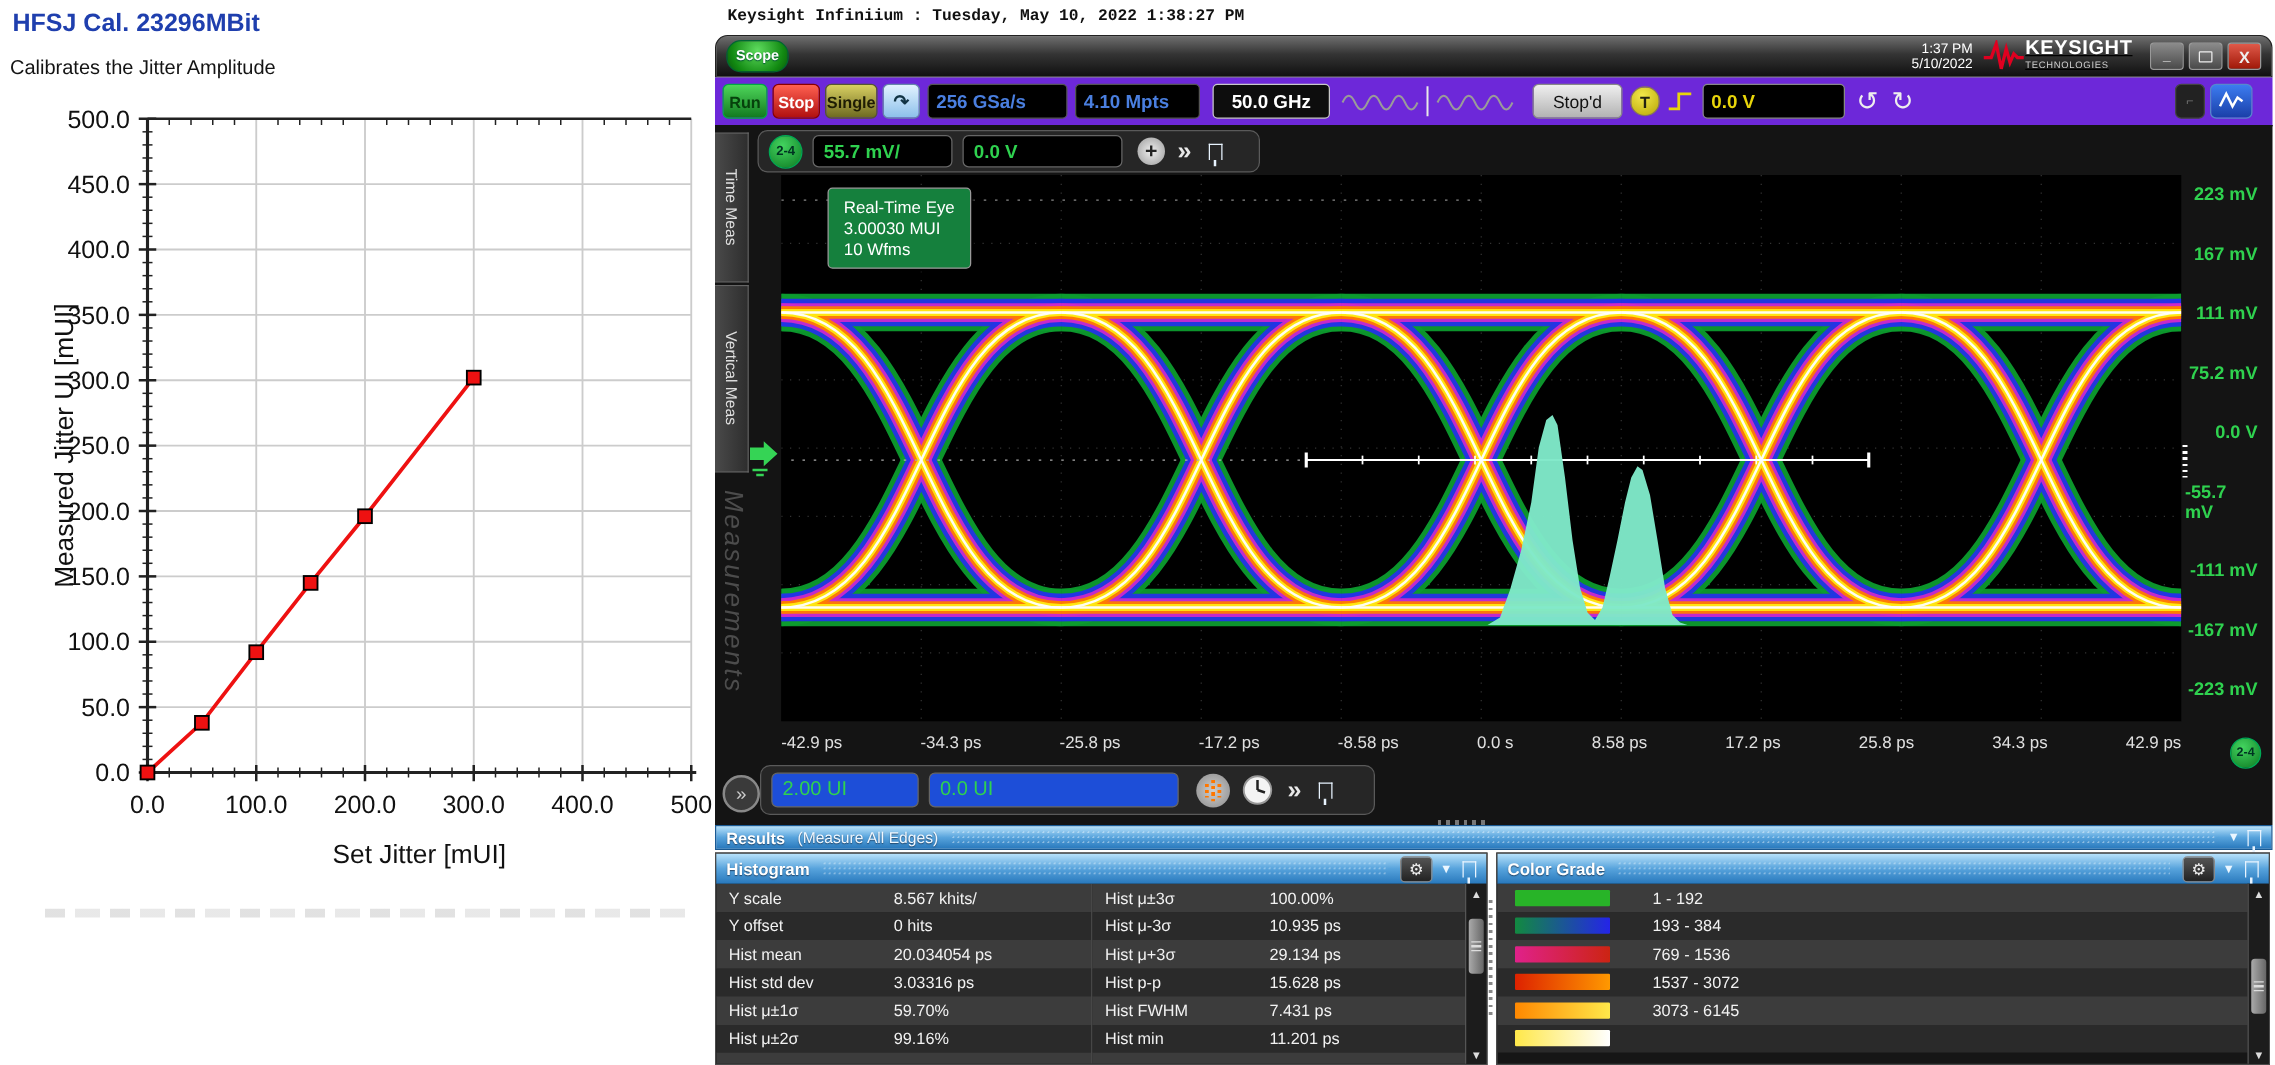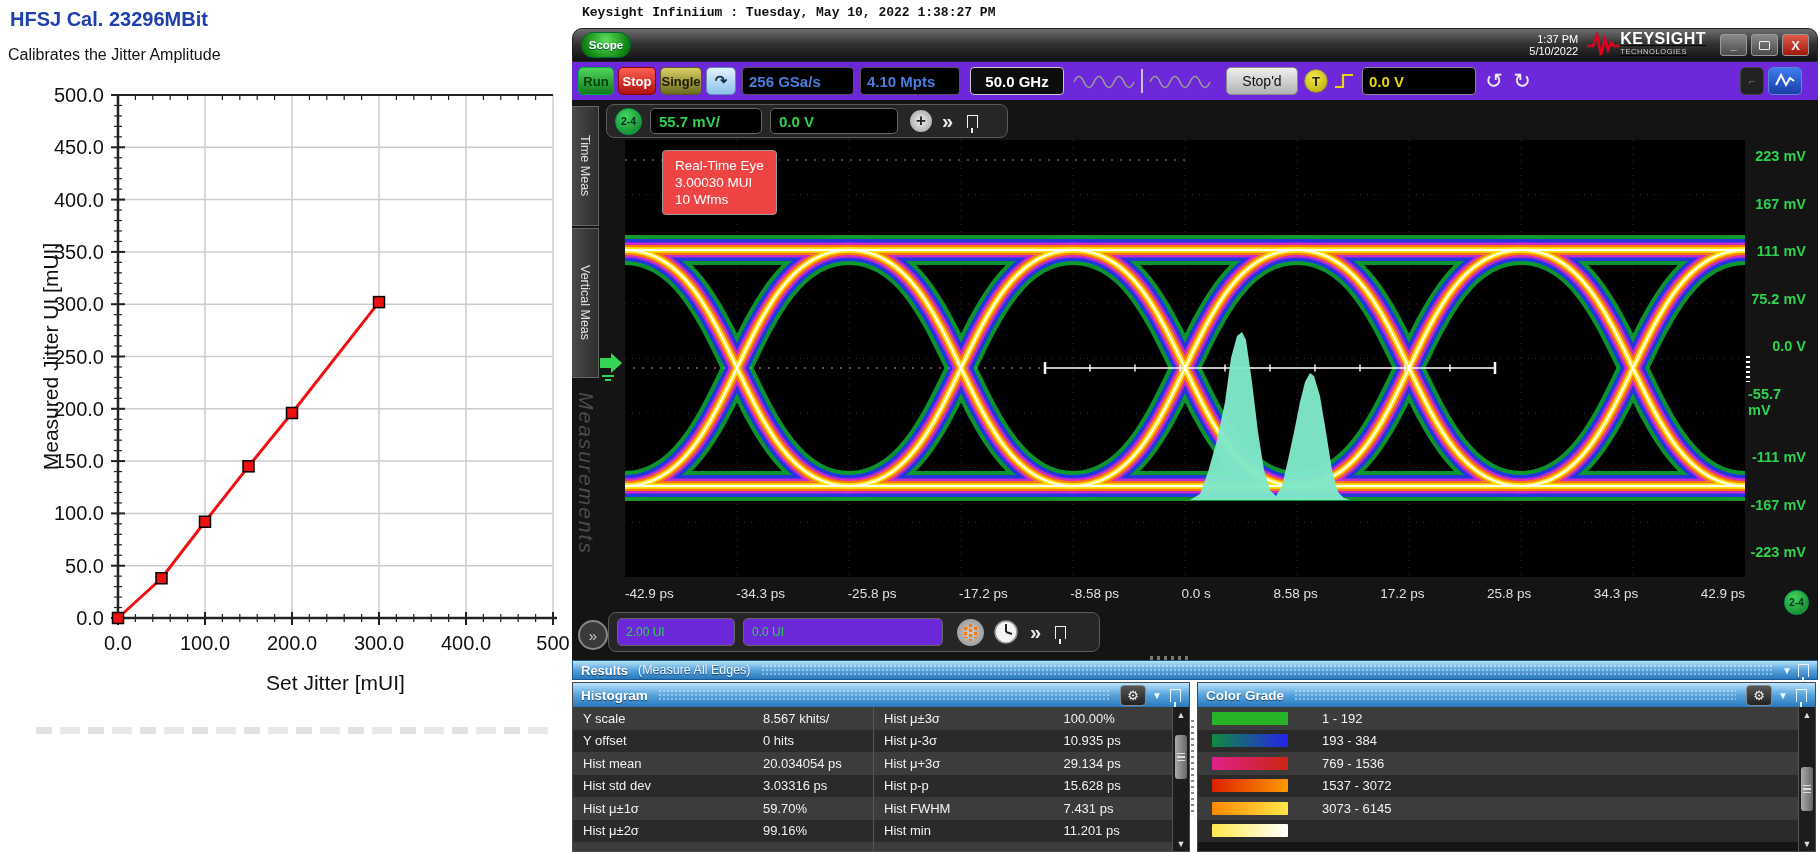--- a/index.html
+++ b/index.html
@@ -65,42 +65,42 @@
     color:#032;font-size:10.5px;font-weight:bold;display:flex;align-items:center;justify-content:center;}
   .ch-fld{height:26px;background:#000;border:1px solid #666;border-radius:5px;color:#2fd24f;font-size:15px;font-weight:bold;
     display:flex;align-items:center;padding:0 8px;margin-left:8px;box-sizing:border-box;}
   .plus-circle{width:22px;height:22px;border-radius:50%;background:radial-gradient(#efefef,#9a9a9a);color:#222;font-size:17px;font-weight:bold;
     display:flex;align-items:center;justify-content:center;margin-left:12px;}
   .chevrons{color:#e8e8e8;font-size:20px;margin-left:10px;font-weight:bold;}
   .pin{width:9px;height:12px;border:1.5px solid #e8f4ff;border-bottom:none;position:relative;display:inline-block;margin-left:14px;}
   .pin::after{content:"";position:absolute;left:3px;bottom:-5px;width:1.5px;height:5px;background:#e8f4ff;}
 
   #eye-svg{position:absolute;left:55px;top:140px;background:#000;}
-  .tooltip{position:absolute;left:92px;top:150px;background:#ef4444;border:1px solid #9a9a9a;border-radius:4px;
+  .tooltip{position:absolute;left:92px;top:150px;background:#15803d;border:1px solid #9a9a9a;border-radius:4px;
     padding:6px 12px;color:#fff;font-size:13.5px;line-height:17px;box-shadow:2px 2px 4px #000;}
   .trig-arrow{position:absolute;left:28px;top:349px;}
 
   .vscale{position:absolute;left:1178px;top:148px;width:64px;height:412px;display:flex;flex-direction:column;justify-content:space-between;
     align-items:flex-end;padding-right:6px;box-sizing:border-box;}
   .vscale span{color:#2fd24f;font-size:14.5px;font-weight:bold;}
   .grip-dots{position:absolute;left:1176px;top:356px;width:4px;height:26px;
     background:repeating-linear-gradient(#fff 0 2px,transparent 2px 5px);}
   .scale-badge{position:absolute;left:1214px;top:590px;width:23px;height:23px;border-radius:50%;
     background:radial-gradient(circle at 40% 30%,#43d45f,#0d7a22);color:#032;font-size:10px;font-weight:bold;
     display:flex;align-items:center;justify-content:center;border:1px solid #0a5;}
 
   .timerow{position:absolute;left:55px;top:586px;width:1120px;display:flex;justify-content:space-between;}
   .timerow span{color:#e0e0e0;font-size:13.5px;}
 
   .botrow{position:absolute;left:0;top:612px;width:1246px;height:44px;}
   .more-circle{position:absolute;left:8px;top:8px;width:26px;height:26px;border-radius:50%;border:2px solid #888;background:#3a3a3a;
     color:#ccc;font-size:15px;display:flex;align-items:center;justify-content:center;}
   .hgroup{position:absolute;left:38px;top:0;width:492px;height:40px;background:#262626;border:1px solid #5a5a5a;border-radius:8px;
     display:flex;align-items:center;padding:0 8px;box-sizing:border-box;}
-  .h-fld{height:28px;background:#6d28d9;border:1px solid #666;border-radius:5px;color:#2fd24f;font-size:12px;
+  .h-fld{height:28px;background:#1d4ed8;border:1px solid #666;border-radius:5px;color:#2fd24f;font-size:16px;
     display:flex;align-items:center;padding:0 8px;box-sizing:border-box;}
   .dots-circle{width:27px;height:27px;border-radius:50%;background:radial-gradient(#cfcfcf,#8a8a8a);margin-left:14px;position:relative;}
   .dots-circle i{position:absolute;width:2.5px;height:11px;top:8px;background:repeating-linear-gradient(#ff7700 0 2.5px,transparent 2.5px 5px);}
   .splitter-dots{position:absolute;left:580px;top:656px;width:40px;height:4px;
     background:repeating-linear-gradient(90deg,#777 0 3px,transparent 3px 7px);}
 
   
   .res-header{position:absolute;left:2px;top:660px;width:1246px;height:20px;display:flex;align-items:center;
     background:linear-gradient(#b8e2fb,#57a3dc 50%,#2878bc);border:1px solid #1a5a94;box-sizing:border-box;}
   .res-title{color:#fff;font-size:13px;font-weight:bold;margin-left:8px;text-shadow:0 1px 1px #246;}
@@ -112,21 +112,21 @@
   .subpanel-title{height:24px;display:flex;align-items:center;background:linear-gradient(#b8e2fb,#57a3dc 50%,#2878bc);}
   .subpanel-title .name{color:#fff;font-size:13.5px;font-weight:bold;margin-left:8px;text-shadow:0 1px 1px #246;}
   .gear-btn{width:24px;height:19px;background:linear-gradient(#555,#222);border:1px solid #888;border-radius:4px;color:#eee;
     font-size:13px;display:flex;align-items:center;justify-content:center;margin-right:6px;}
   .hist-panel{left:2px;width:618px;}
   .cg-panel{left:627px;width:619px;}
 
   .hist-body{position:absolute;left:0;top:24px;right:16px;bottom:0;overflow:hidden;display:flex;}
   .hist-col{width:50%;box-sizing:border-box;}
   .hist-col.right{border-left:1px solid #555;}
-  .trow{height:22.5px;display:flex;align-items:center;font-size:13px;color:#f2f2f2;gap:48px;}
+  .trow{height:22.5px;display:flex;align-items:center;font-size:13px;color:#f2f2f2;}
   .trow .lbl{width:44%;padding-left:10px;}
   .trow:nth-child(odd){background:#3c3c3c;}
   .trow:nth-child(even){background:#2a2a2a;}
 
   .scrollbar{position:absolute;top:24px;right:0;bottom:0;width:16px;background:#1c1c1c;border-left:1px solid #555;}
   .sb-arrow{height:15px;color:#ddd;font-size:9px;display:flex;align-items:center;justify-content:center;}
   .sb-arrow.down{position:absolute;bottom:0;left:0;right:0;}
   .sb-thumb{position:absolute;left:2px;right:2px;top:28px;height:44px;background:linear-gradient(90deg,#aaa,#666);border-radius:3px;
     display:flex;flex-direction:column;align-items:center;justify-content:center;gap:2px;}
   .sb-thumb i{width:8px;height:1.5px;background:#ddd;}

